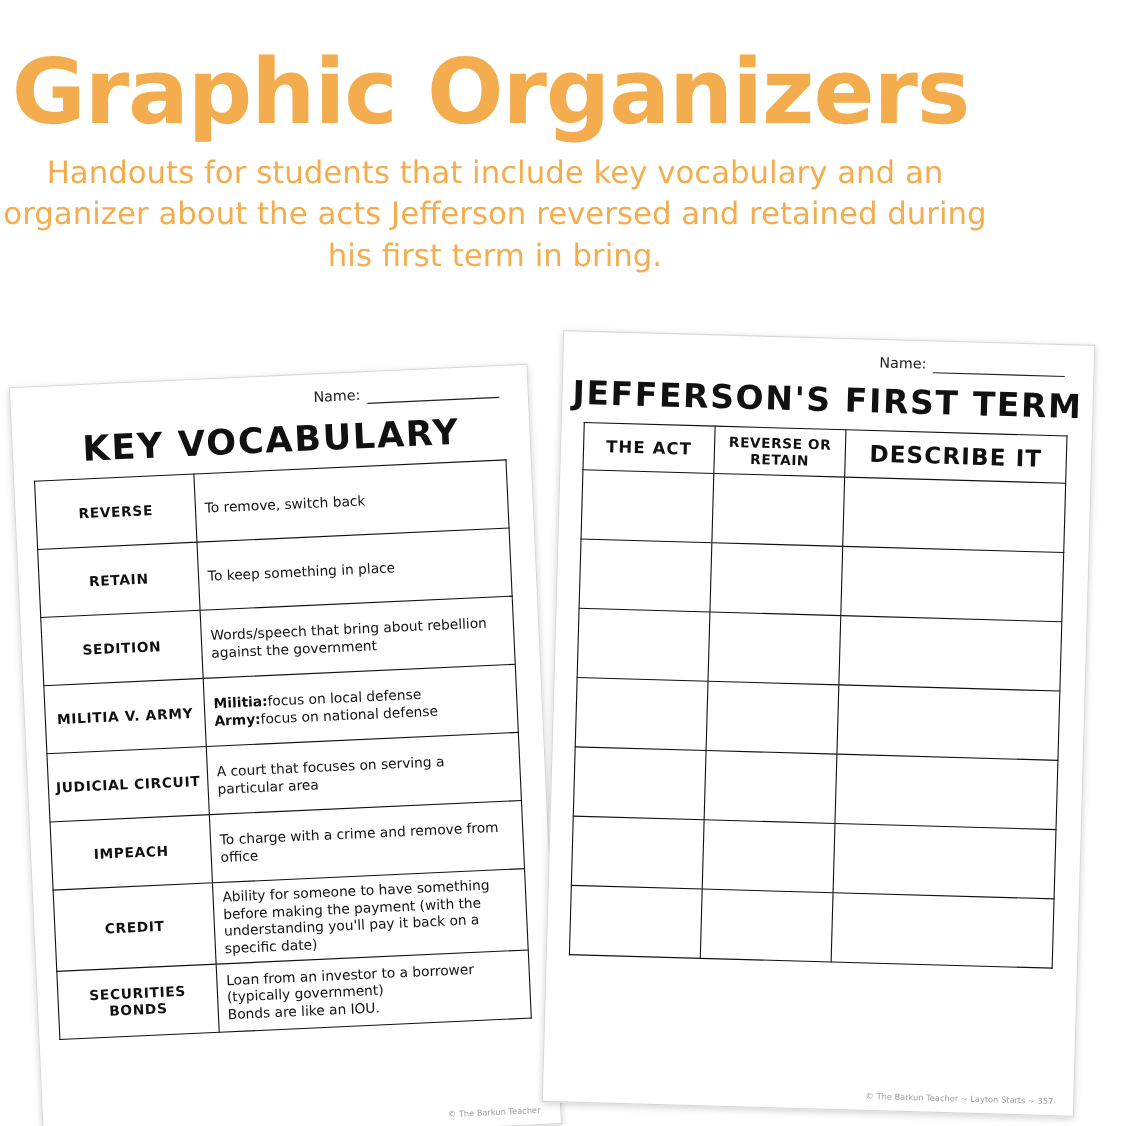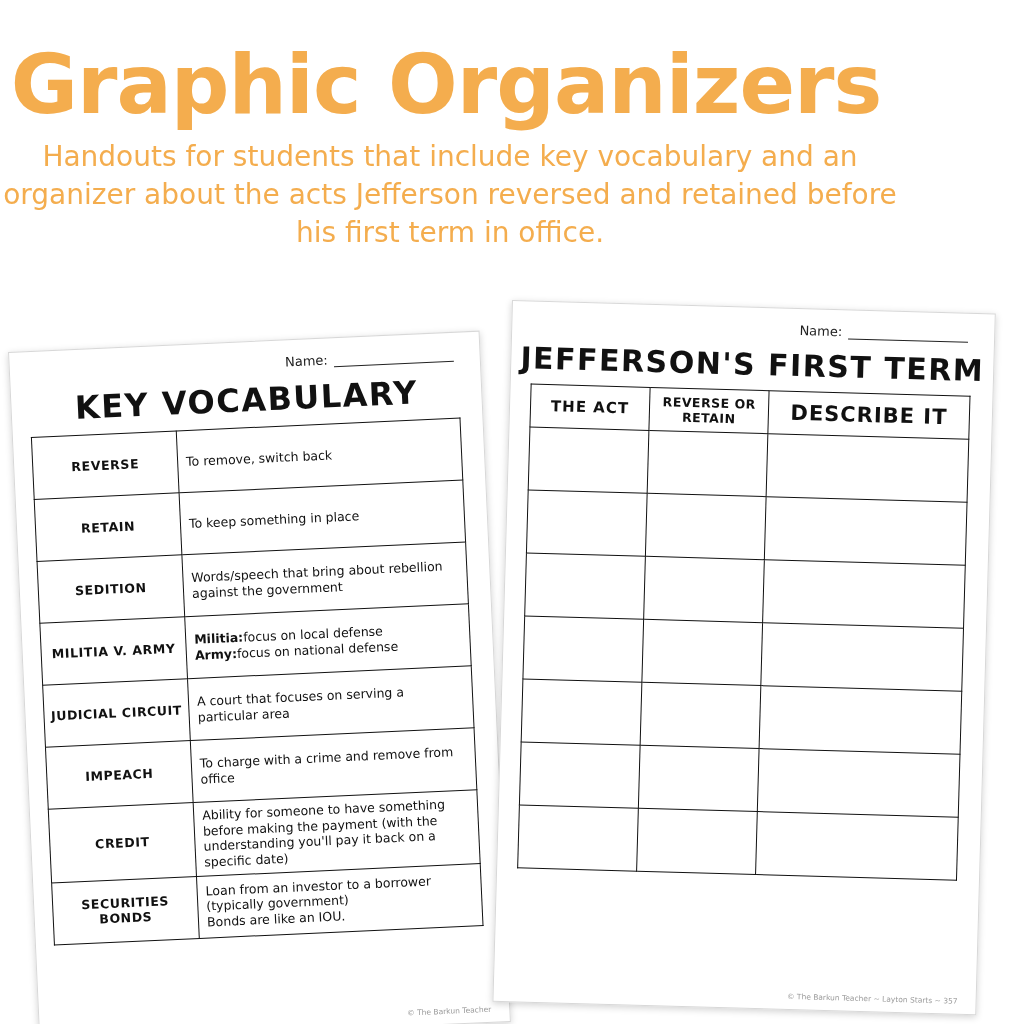--- a/index.html
+++ b/index.html
@@ -156,21 +156,21 @@
     font-size: 7.5px;
     color: #9a9a9a;
     white-space: nowrap;
   }
 </style>
 </head>
 <body>
 
 <div class="header">
   <h1 class="main-title">Graphic Organizers</h1>
-  <p class="subtitle">Handouts for students that include key vocabulary and an organizer about the acts Jefferson reversed and retained before his first term in office.</p>
+  <p class="subtitle">Handouts for students that include key vocabulary and an organizer about the acts Jefferson reversed and retained during his first term in bring.</p>
 </div>
 
 <div class="sheet" id="sheet-vocab">
   <div class="name-line">
     <span class="name-label">Name:</span>
     <span class="name-rule"></span>
   </div>
   <div class="sheet-title">KEY VOCABULARY</div>
 
   <table class="vocab-table">

